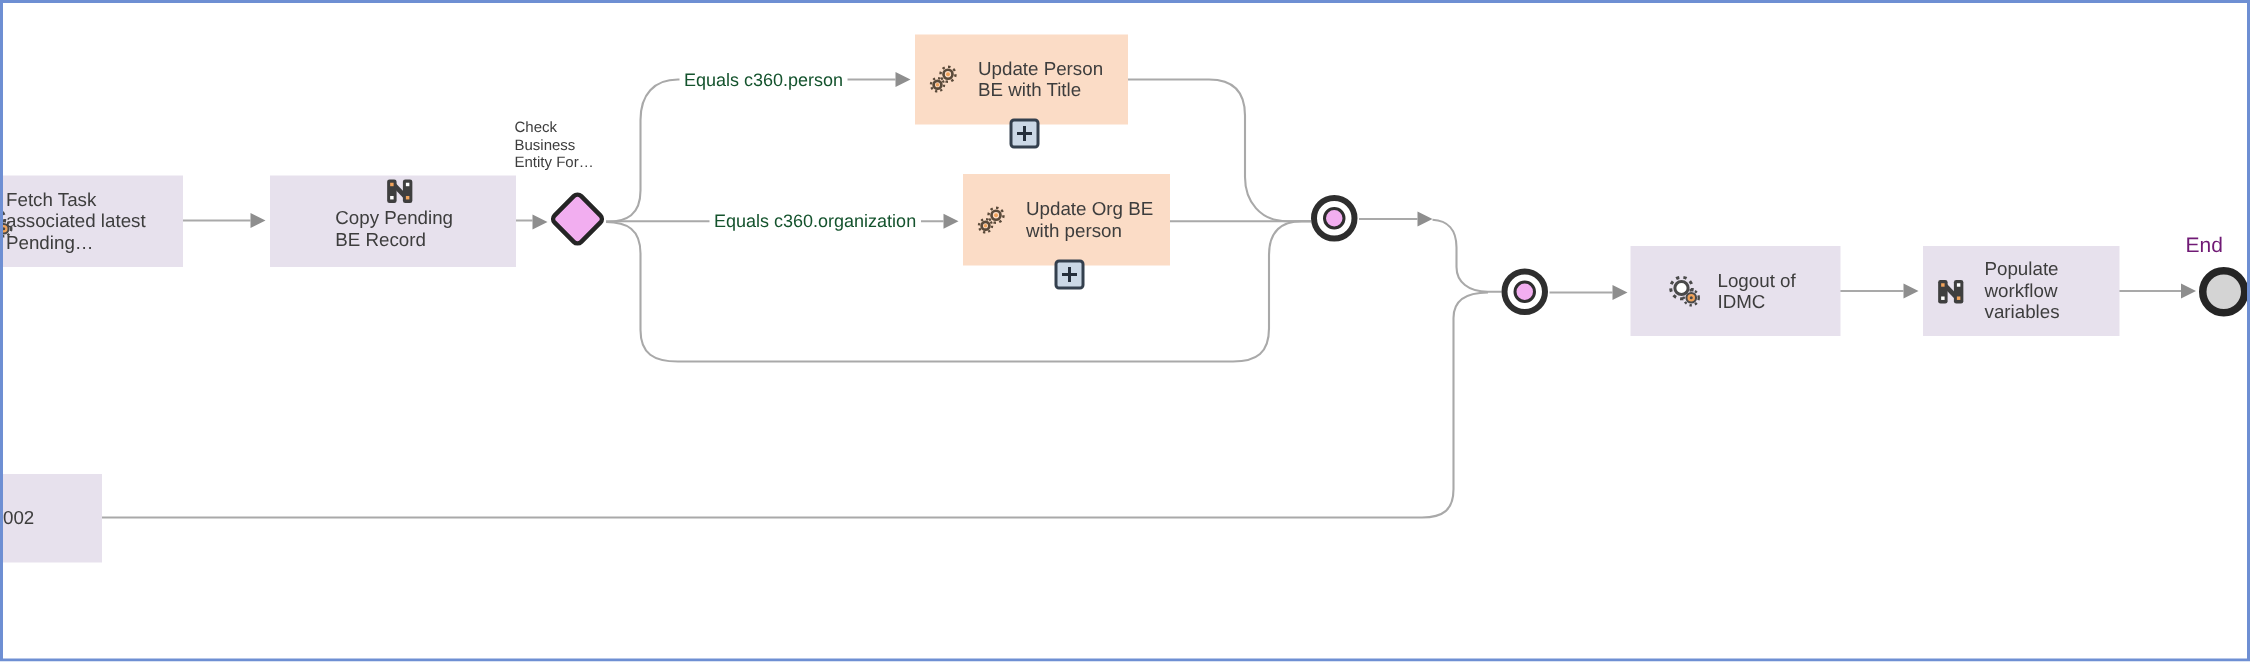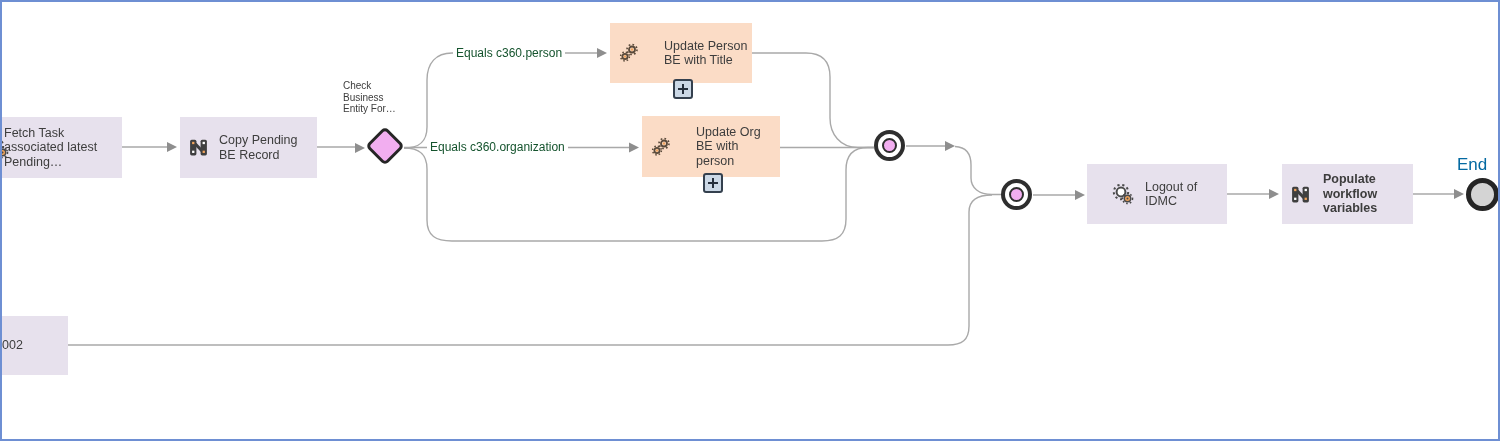--- a/index.html
+++ b/index.html
@@ -14,21 +14,21 @@
     color:var(--text,#3D3D3D);
   }
   svg.wires{position:absolute;left:0;top:0;pointer-events:none;}
   .node{
     position:absolute;
     display:flex;align-items:center;
     box-sizing:border-box;
     font-size:12.5px;line-height:1.16;
   }
   .task{background:var(--task-fill,#E7E1ED);}
-  .service{background:var(--service-fill,#FBDCC6);gap:12px;}
+  .service{background:var(--service-fill,#FBDCC6);}
   .node .nlabel{display:block;}
   .icon{flex:0 0 auto;display:inline-flex;align-items:center;justify-content:center;}
   .gateway{
     position:absolute;width:28px;height:28px;
     background:var(--gateway-fill,#F2AEF0);
     border:3.5px solid #252525;border-radius:5px;
     transform:rotate(45deg);
     box-sizing:border-box;
   }
   .gw-label{position:absolute;width:68px;font-size:10px;line-height:1.15;}
@@ -41,21 +41,21 @@
   .evt .core{
     width:15px;height:15px;border-radius:50%;
     background:var(--event-fill,#F2AEF0);
     border:2px solid #2E2E2E;box-sizing:border-box;
   }
   .end-evt{
     position:absolute;width:33px;height:33px;border-radius:50%;
     border:5px solid #252525;background:var(--end-fill,#D4D4D4);
     box-sizing:border-box;
   }
-  .end-label{position:absolute;font-size:17px;color:#0369a1;}
+  .end-label{position:absolute;font-size:14px;color:#701a75;}
   .cond{
     position:absolute;font-size:12px;color:#14532d;
     background:#fff;padding:0 3px;white-space:nowrap;
   }
   .plus{
     position:absolute;width:16px;height:16px;
     background:#CBD8E6;border:2px solid #34404E;border-radius:3px;
     box-sizing:content-box;
   }
   .plus::before,.plus::after{content:"";position:absolute;background:#242E3B;}
@@ -101,40 +101,40 @@
         <circle cx="10" cy="10" r="7.2" fill="none" stroke="#4A4A4A" stroke-width="2" stroke-dasharray="2.2 2.8"></circle>
         <circle cx="10" cy="10" r="4.4" fill="#fff" stroke="#4A4A4A" stroke-width="2"></circle>
         <circle cx="16.5" cy="16.5" r="5" fill="none" stroke="#4A4A4A" stroke-width="1.6" stroke-dasharray="1.6 2.1"></circle>
         <circle cx="16.5" cy="16.5" r="3.2" fill="#EFA35C" stroke="#4A4A4A" stroke-width="1.4"></circle>
         <circle cx="16.5" cy="16.5" r="1" fill="#4A4A4A"></circle>
       </svg>
     </span>
     <span class="nlabel" style="margin-left:38px;max-width:95px;">Fetch Task associated latest Pending…</span>
   </div>
 
-  <div class="node task" style="left:178px;top:115px;width:137px;height:61px;padding-left:8px;">
+  <div class="node task" style="left:178px;top:115px;width:164px;height:61px;padding-left:8px;flex-direction:column;">
     <span class="icon" style="width:21px;height:21px;">
       <svg width="21" height="21" viewBox="0 0 20 20">
         <line x1="5" y1="4.5" x2="15.5" y2="15.5" stroke="#3F3F3F" stroke-width="3"></line>
         <rect x="2" y="2.5" width="6" height="15" rx="1.5" fill="#3F3F3F"></rect>
         <rect x="12" y="2.5" width="6" height="15" rx="1.5" fill="#3F3F3F"></rect>
         <rect x="3.9" y="4.6" width="2.2" height="2.2" fill="#EFA35C"></rect>
         <rect x="3.9" y="13" width="2.2" height="2.2" fill="#FFFFFF"></rect>
         <rect x="13.9" y="4.6" width="2.2" height="2.2" fill="#FFFFFF"></rect>
         <rect x="13.9" y="13" width="2.2" height="2.2" fill="#EFA35C"></rect>
       </svg>
     </span>
     <span class="nlabel" style="margin-left:10px;max-width:95px;">Copy Pending BE Record</span>
   </div>
 
   <div class="gw-label" style="left:341px;top:78px;">Check Business Entity For…</div>
   <div class="gateway" style="left:369px;top:130px;"></div>
 
   <div class="cond" style="left:451px;top:44px;">Equals c360.person</div>
-  <div class="cond" style="left:425px;top:138px;">Equals c360.organization</div>
+  <div class="cond" style="left:471px;top:138px;">Equals c360.organization</div>
 
   <div class="node service" style="left:608px;top:21px;width:142px;height:60px;padding-left:8px;">
     <span class="icon" style="width:22px;height:22px;">
       <svg width="22" height="22" viewBox="0 0 22 22">
         <circle cx="14" cy="7.5" r="5" fill="none" stroke="#5A4A3A" stroke-width="1.6" stroke-dasharray="1.7 2.2"></circle>
         <circle cx="14" cy="7.5" r="3" fill="none" stroke="#5A4A3A" stroke-width="1.8"></circle>
         <circle cx="14" cy="7.5" r="1.3" fill="#EFA35C"></circle>
         <circle cx="7" cy="14.5" r="4.4" fill="none" stroke="#5A4A3A" stroke-width="1.5" stroke-dasharray="1.5 2"></circle>
         <circle cx="7" cy="14.5" r="2.6" fill="none" stroke="#5A4A3A" stroke-width="1.8"></circle>
         <circle cx="7" cy="14.5" r="1.2" fill="#EFA35C"></circle>
@@ -184,21 +184,21 @@
       <svg width="21" height="21" viewBox="0 0 20 20">
         <line x1="5" y1="4.5" x2="15.5" y2="15.5" stroke="#3F3F3F" stroke-width="3"></line>
         <rect x="2" y="2.5" width="6" height="15" rx="1.5" fill="#3F3F3F"></rect>
         <rect x="12" y="2.5" width="6" height="15" rx="1.5" fill="#3F3F3F"></rect>
         <rect x="3.9" y="4.6" width="2.2" height="2.2" fill="#EFA35C"></rect>
         <rect x="3.9" y="13" width="2.2" height="2.2" fill="#FFFFFF"></rect>
         <rect x="13.9" y="4.6" width="2.2" height="2.2" fill="#FFFFFF"></rect>
         <rect x="13.9" y="13" width="2.2" height="2.2" fill="#EFA35C"></rect>
       </svg>
     </span>
-    <span class="nlabel" style="margin-left:12px;max-width:70px;font-weight:bold;">Populate workflow variables</span>
+    <span class="nlabel" style="margin-left:12px;max-width:70px;">Populate workflow variables</span>
   </div>
 
   <div class="end-label" style="left:1455px;top:153px;">End</div>
   <div class="end-evt" style="left:1464px;top:176px;"></div>
 
   <div class="node task" style="left:-38px;top:314px;width:104px;height:59px;padding-left:38px;">
     <span class="nlabel">002</span>
   </div>
 
 </div>

